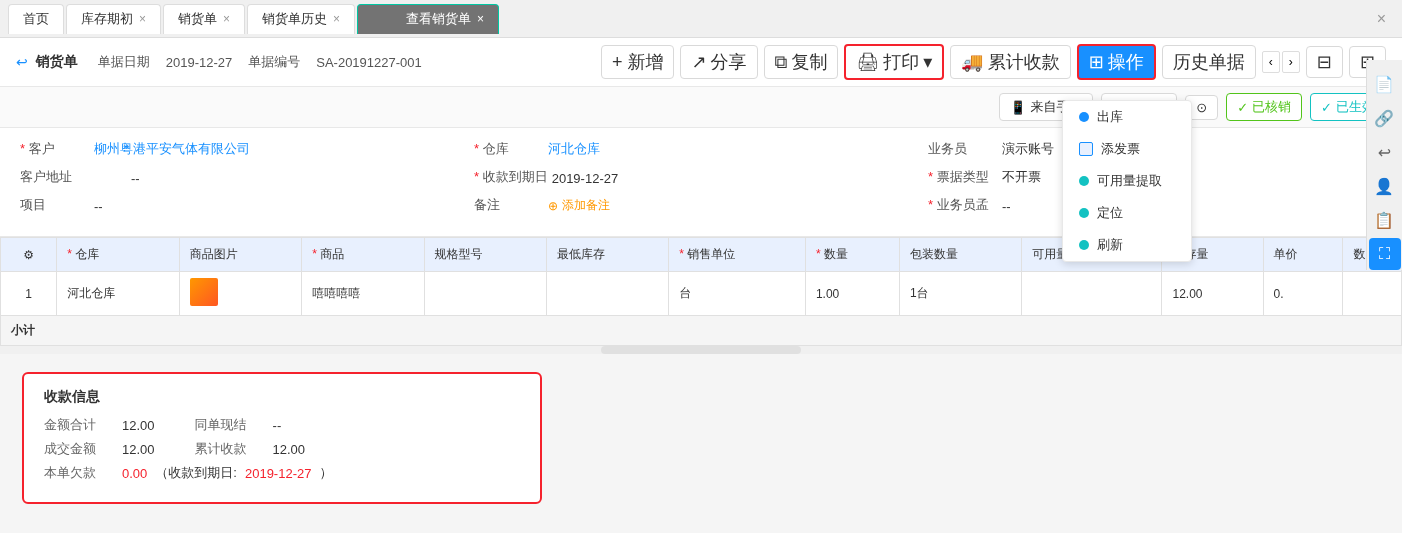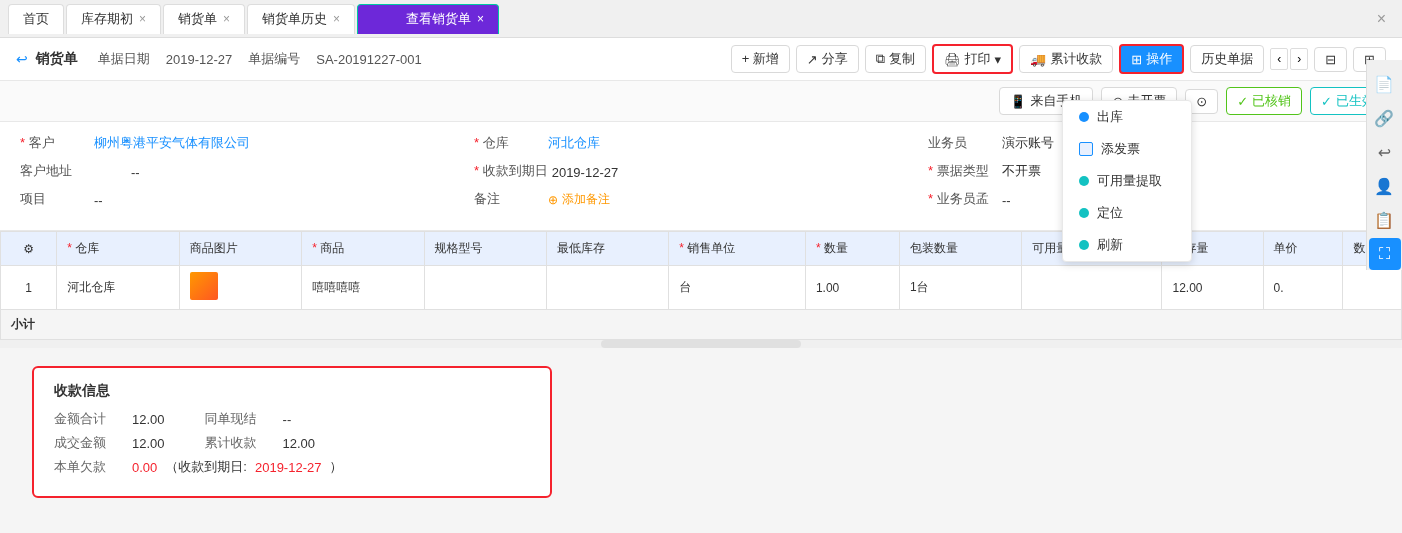--- a/index.html
+++ b/index.html
@@ -8,39 +8,39 @@
     
     .tab-bar {
       display: flex; align-items: center; background: #f0f0f0; border-bottom: 1px solid #ddd;
       height: 38px; padding: 0 8px; gap: 2px;
     }
     .tab-item {
       display: flex; align-items: center; padding: 6px 14px; background: #fff;
       border: 1px solid #ddd; border-bottom: none; border-radius: 4px 4px 0 0;
       cursor: pointer; font-size: 13px; gap: 6px; height: 30px; justify-content: flex-end;
     }
-    .tab-item.highlight { background: #6d28d9; color: #fff; border-color: #00c7a3; padding-left: 48px; }
+    .tab-item.highlight { background: #737373; color: #fff; border-color: #00c7a3; padding-left: 48px; }
     .tab-close { color: #999; font-size: 12px; cursor: pointer; }
     .tab-bar-right { margin-left: auto; }
     .close-btn { font-size: 16px; color: #999; cursor: pointer; padding: 0 8px; }
 
     
     .toolbar {
       display: flex; align-items: center; background: #fff; border-bottom: 1px solid #e8e8e8;
       padding: 6px 16px; gap: 4px; flex-wrap: wrap;
     }
     .doc-title { display: flex; align-items: center; gap: 8px; margin-right: 16px; }
     .doc-title-icon { color: #1890ff; font-size: 14px; }
     .doc-title-text { font-weight: bold; font-size: 14px; }
     .doc-info { display: flex; align-items: center; gap: 16px; font-size: 13px; color: #555; }
     .toolbar-right { margin-left: auto; display: flex; align-items: center; gap: 6px; }
     .btn-toolbar {
       display: flex; align-items: center; gap: 4px; padding: 4px 10px;
       border: 1px solid #d9d9d9; border-radius: 4px; background: #fff;
-      cursor: pointer; font-size: 13px; color: #333;
+      cursor: pointer; font-size: 18px; color: #333;
     }
     .btn-toolbar.active-op { background: #1890ff; color: #fff; border-color: #1890ff; }
     .btn-toolbar.red-border { border: 2px solid #f5222d; }
 
     
     .action-bar {
       display: flex; align-items: center; background: #fafafa; border-bottom: 1px solid #e8e8e8;
       padding: 6px 16px; gap: 8px; justify-content: flex-end;
     }
     .btn-action {
@@ -306,21 +306,21 @@
         <tr class="subtotal-row">
           <td colspan="13">小计</td>
         </tr>
       </tbody>
     </table>
     <div class="scrollbar-area">
       <div class="scrollbar-track"></div>
     </div>
   </div>
 
-  <div style="padding: 8px 16px;">
+  <div style="padding: 8px 6px;">
     <div class="payment-info">
       <div class="payment-title">收款信息</div>
       <div class="payment-row">
         <div class="payment-item">
           <span class="payment-label">金额合计</span>
           <span class="payment-val">12.00</span>
         </div>
         <div class="payment-item">
           <span class="payment-label">同单现结</span>
           <span class="payment-val">--</span>

